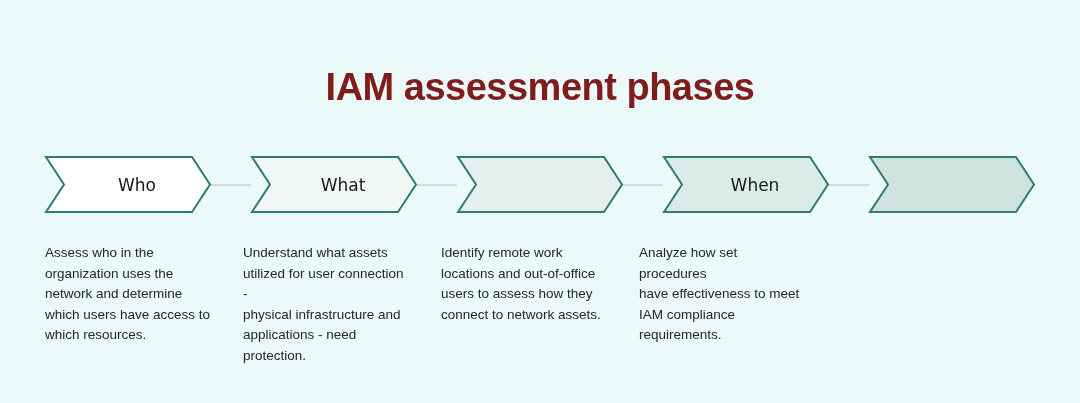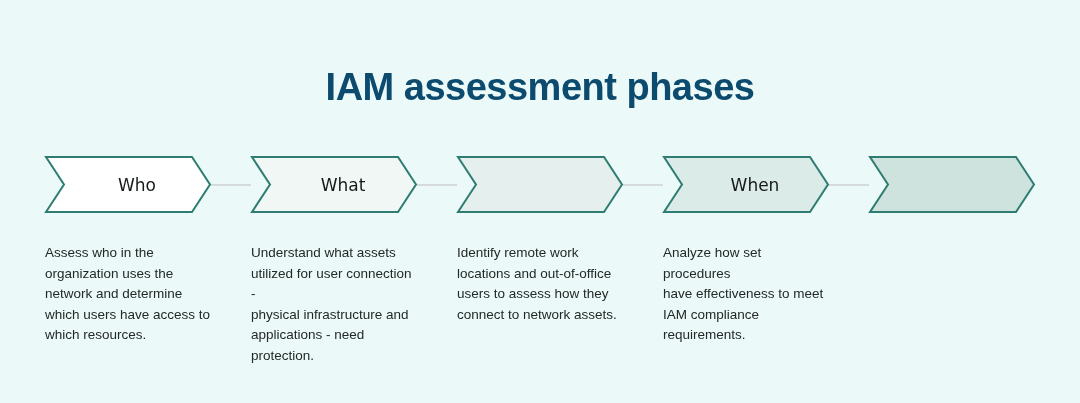--- a/index.html
+++ b/index.html
@@ -13,21 +13,21 @@
     overflow: hidden;
     font-family: "Liberation Sans", sans-serif;
   }
   .title {
     margin: 64px 0 0 0;
     text-align: center;
     font-size: 38px;
     line-height: 46px;
     font-weight: 700;
     letter-spacing: -0.5px;
-    color: #0c4a6e;
+    color: #7f1d1d;
   }
   .flow {
     width: 990px;
     margin: 46px auto 0 auto;
     display: flex;
     align-items: center;
   }
   .phase-arrow {
     position: relative;
     width: 166px;
@@ -62,21 +62,21 @@
   .connector {
     flex: 1 1 auto;
     height: 2px;
     background: #d4dbda;
   }
   .descriptions {
     width: 990px;
     margin: 30px auto 0 auto;
     display: grid;
     grid-template-columns: repeat(5, 166px);
-    column-gap: 40px;
+    column-gap: 32px;
   }
   .phase-description {
     font-size: 13.5px;
     line-height: 20.5px;
     color: #222927;
     white-space: pre-line;
     overflow: visible;
   }
 </style>
 </head>

